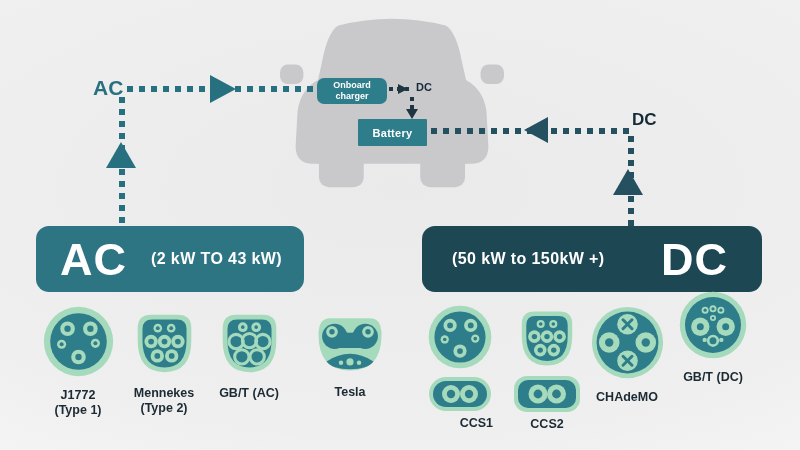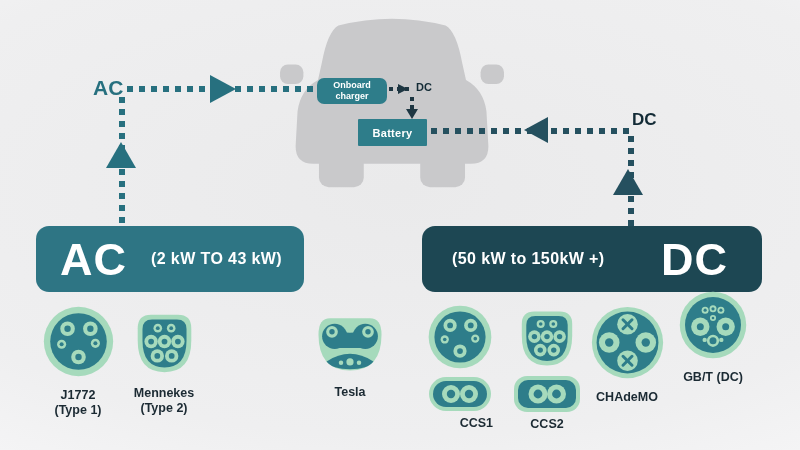--- a/index.html
+++ b/index.html
@@ -127,20 +127,39 @@
         <circle cx="32.5" cy="49" r="3" fill="#2e7d8a"></circle>
       <circle cx="47.5" cy="49" r="7" fill="#a6dabc"></circle>
         <circle cx="47.5" cy="49" r="3" fill="#2e7d8a"></circle>
     </svg>
     <div class="clabel">
       <div>Mennekes</div>
       <div>(Type 2)</div>
     </div>
   </div>
 
+  <div class="connector" style="left:209px; top:309px; width:80px;">
+    <svg width="77" height="67" viewBox="0 0 80 70">
+      <path d="M12,20 Q12,6 26,6 H54 Q68,6 68,20 V33 Q68,66 40,66 Q12,66 12,33 Z" fill="#a6dabc"></path>
+      <path d="M17,21 Q17,11 27,11 H53 Q63,11 63,21 V33 Q63,61 40,61 Q17,61 17,33 Z" fill="#2e7d8a"></path>
+      <g fill="none" stroke="#a6dabc" stroke-width="3.2">
+        <circle cx="33" cy="19" r="3.5"></circle>
+          <circle cx="47" cy="19" r="3.5"></circle>
+        <circle cx="26" cy="34" r="7.5"></circle>
+          <circle cx="40" cy="33" r="7.5"></circle>
+          <circle cx="54" cy="34" r="7.5"></circle>
+        <circle cx="32" cy="50" r="7.5"></circle>
+          <circle cx="48" cy="50" r="7.5"></circle>
+      </g>
+    </svg>
+    <div class="clabel">
+      <div>GB/T (AC)</div>
+      <div></div>
+    </div>
+  </div>
 
   <div class="connector" style="left:312px; top:312px; width:76px;">
     <svg width="72" height="63" viewBox="0 0 80 70">
       <path d="M18,7 H62 Q75,7 75,25 Q75,65 40,65 Q5,65 5,25 Q5,7 18,7 Z" fill="#a6dabc"></path>
       <circle cx="23" cy="27" r="14" fill="#2e7d8a"></circle>
         <circle cx="57" cy="27" r="14" fill="#2e7d8a"></circle>
       <path d="M20,16 Q40,30 60,16 L60,40 L20,40 Z" fill="#2e7d8a"></path>
       <circle cx="20" cy="22" r="6.5" fill="#a6dabc"></circle>
         <circle cx="20" cy="22" r="3" fill="#2e7d8a"></circle>
       <circle cx="60" cy="22" r="6.5" fill="#a6dabc"></circle>

